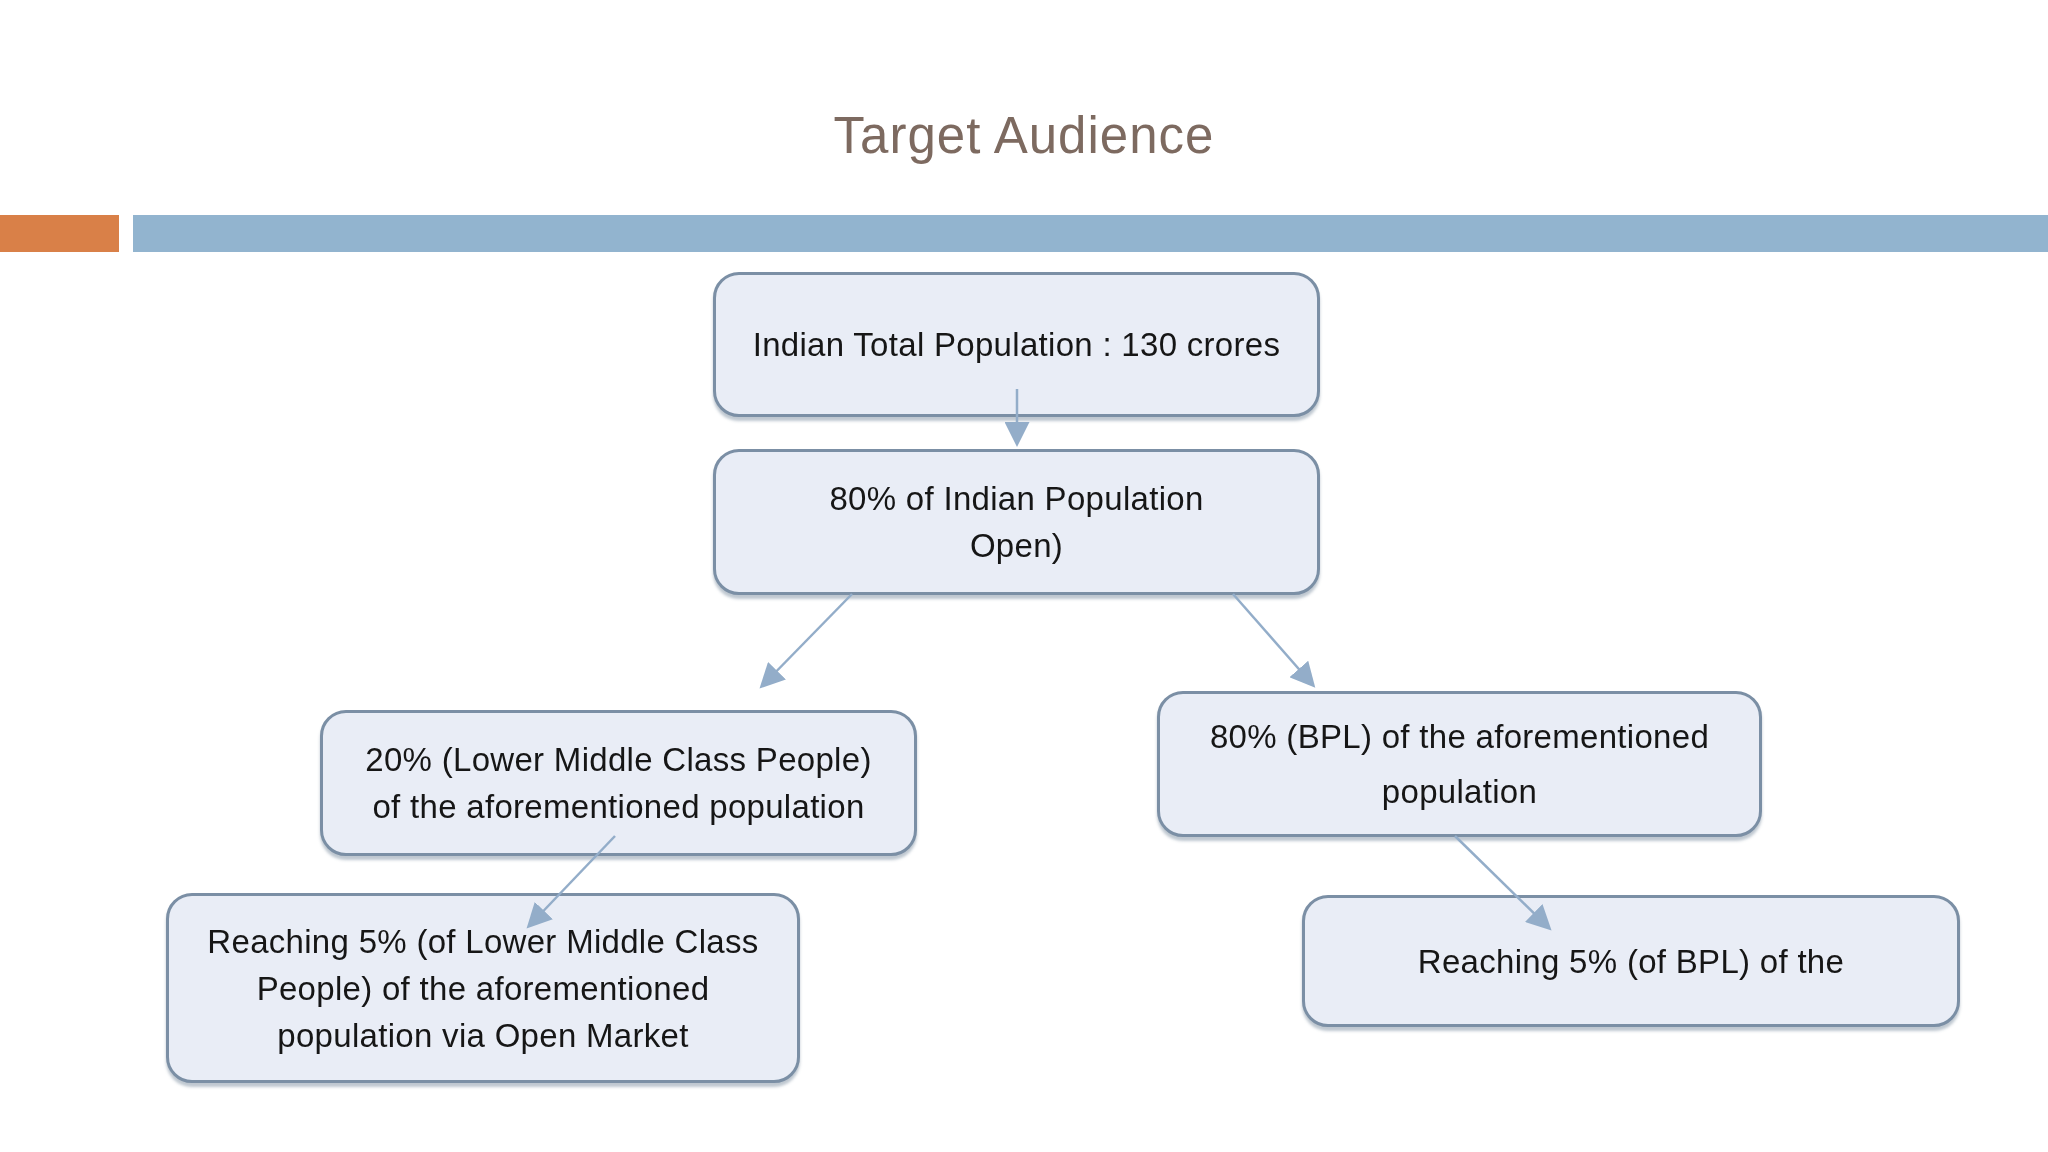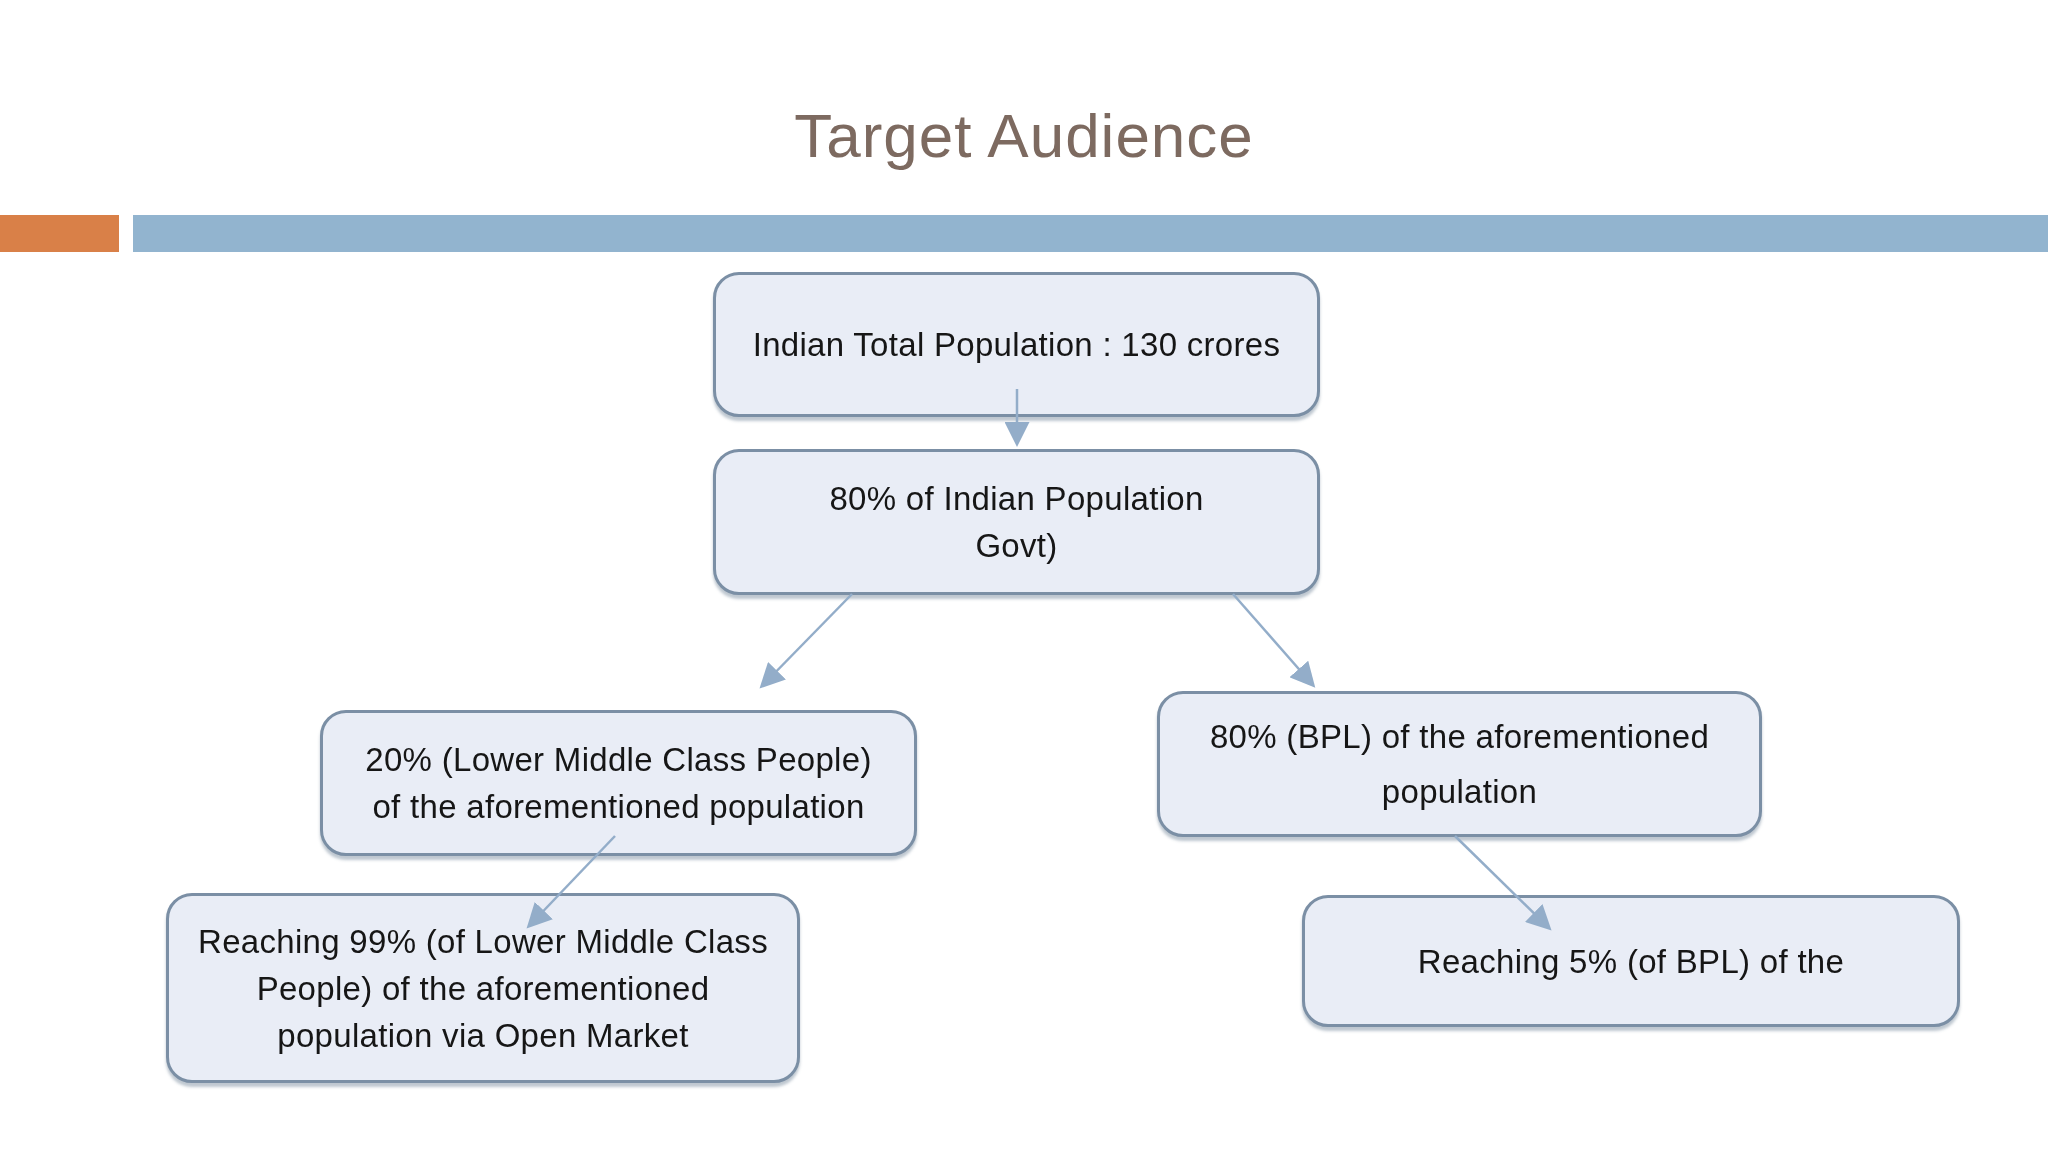--- a/index.html
+++ b/index.html
@@ -9,21 +9,21 @@
     background:#ffffff;
     overflow:hidden;
     font-family:"Liberation Sans", sans-serif;
   }
 
   
   .slide-title{
     position:absolute;
     left:0; top:86px; width:2048px;
     text-align:center;
-    font-size:62px;
+    font-size:51px;
     line-height:100px;
     letter-spacing:1px;
     color:var(--title-color,#7D6A60);
     font-weight:400;
   }
 
   
   .bar-orange{
     position:absolute;
     left:0; top:215px; width:119px; height:37px;
@@ -84,35 +84,35 @@
 
   <div class="bar-orange"></div>
   <div class="bar-blue"></div>
 
   <div class="node node-total">
     <div class="line">Indian Total Population : 130 crores</div>
   </div>
 
   <div class="node node-eighty">
     <div class="line">80% of Indian Population</div>
-    <div class="line">Govt)</div>
+    <div class="line">Open)</div>
   </div>
 
   <div class="node node-lmc">
     <div class="line">20% (Lower Middle Class People)</div>
     <div class="line">of the aforementioned population</div>
   </div>
 
   <div class="node node-bpl">
     <div class="line">80% (BPL) of the aforementioned</div>
     <div class="line">population</div>
   </div>
 
   <div class="node node-reach-lmc">
-    <div class="line">Reaching 99% (of Lower Middle Class</div>
+    <div class="line">Reaching 5% (of Lower Middle Class</div>
     <div class="line">People) of the aforementioned</div>
     <div class="line">population via Open Market</div>
   </div>
 
   <div class="node node-reach-bpl">
     <div class="line">Reaching 5% (of BPL) of the</div>
   </div>
 
   <svg class="connectors" viewBox="0 0 2048 1152" xmlns="http://www.w3.org/2000/svg" aria-hidden="true">
     <defs>

